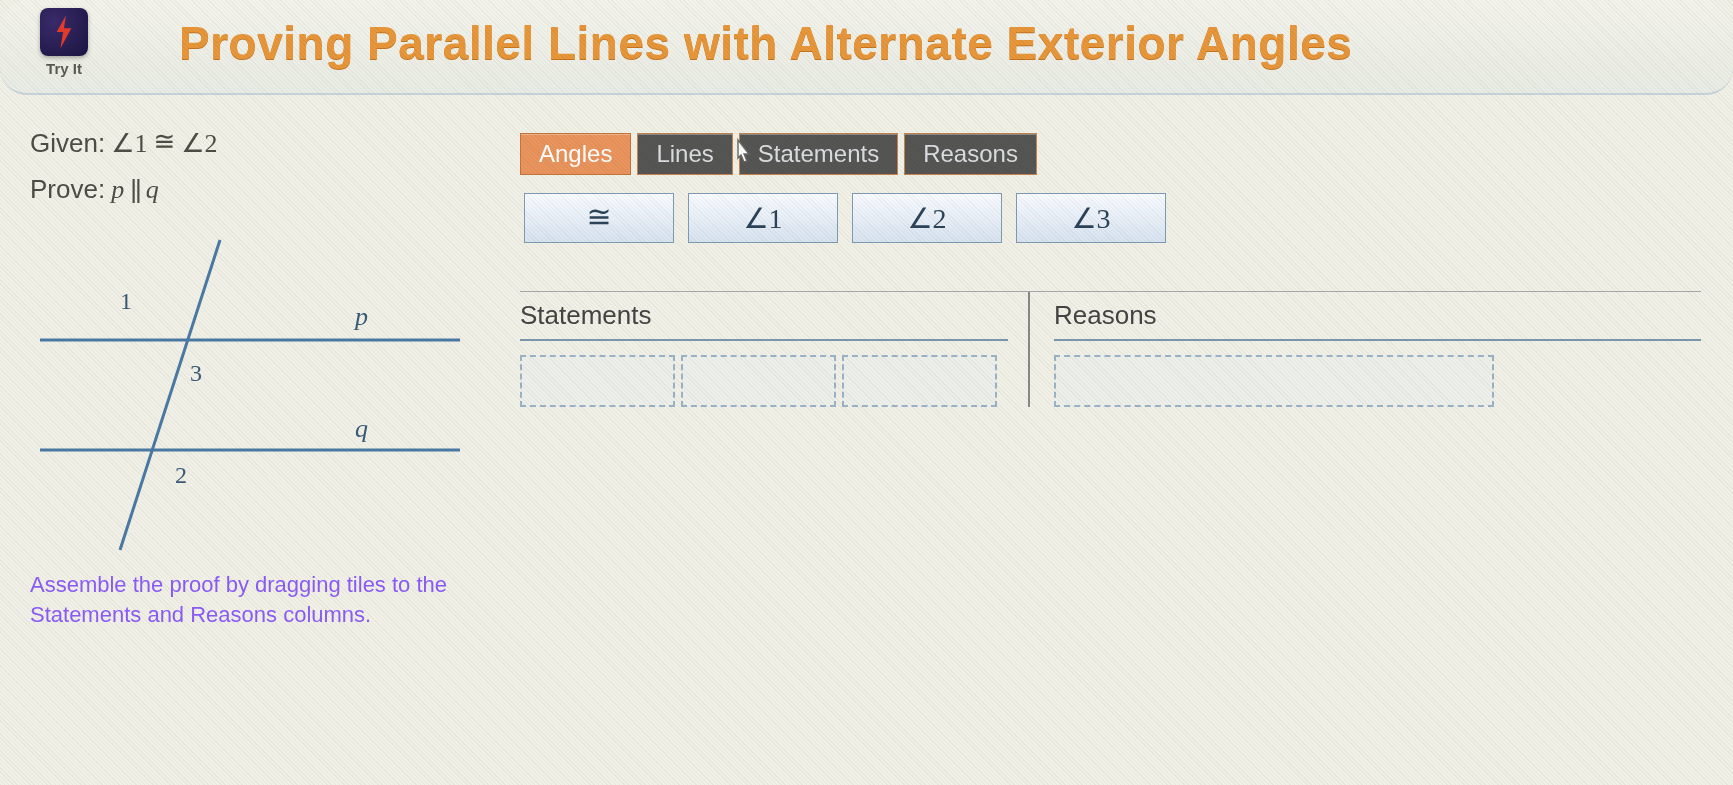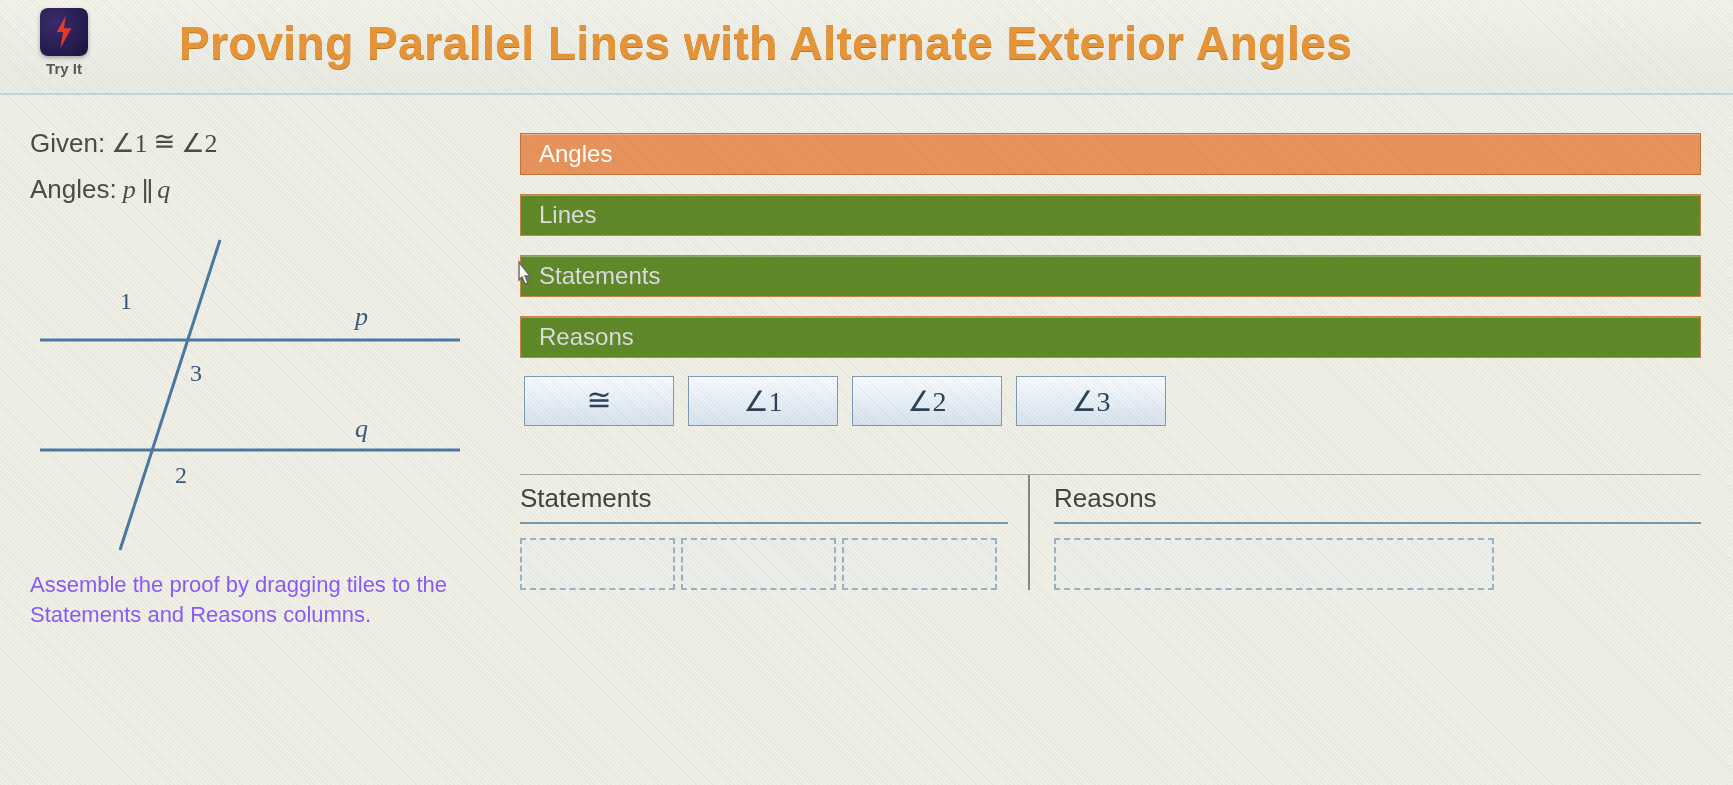--- a/index.html
+++ b/index.html
@@ -13,20 +13,21 @@
   }
   .noise-overlay { position:absolute; inset:0; pointer-events:none; opacity:.04;
     background-image: repeating-linear-gradient(45deg,#000 0,#000 1px,transparent 1px,transparent 3px);
   }
   .header {
     display: flex;
     align-items: center;
     padding: 8px 40px 16px 40px;
     border-bottom: 2px solid #c7d2da;
     background: linear-gradient(#f3f3ea, #e9ece4);
+    border-radius: 27px;
   }
   .try-it-block { display:flex; flex-direction:column; align-items:center; margin-right:60px; }
   .try-it-tile {
     width: 48px; height: 48px; border-radius: 8px;
     background: radial-gradient(circle at 30% 30%, #3a2b6b, #1a1440);
     display:flex; align-items:center; justify-content:center;
     box-shadow: 0 2px 4px rgba(0,0,0,.3);
   }
   .try-it-tile svg { width: 22px; height: 34px; }
   .try-it-label { font-size: 15px; color:#5a5a52; margin-top:4px; font-weight:bold;}
@@ -46,29 +47,29 @@
   .math { font-style: italic; font-family: 'Times New Roman', serif; }
   .angle-sym { font-style:normal; }
   .cong { font-style:normal; position:relative; top:-2px;}
   .parallel { letter-spacing:-2px; font-style:normal;}
   .diagram { position:relative; width:440px; height:330px; margin-top:20px; }
   .diagram svg { position:absolute; top:0; left:0; }
   .diagram .lbl { position:absolute; font-family:'Times New Roman',serif; font-style:italic; font-size:26px; color:#3a5a7a; }
   .diagram .num { font-style:normal; font-size:24px; color:#3a5a7a; }
   .instructions { color:#8b5cf6; font-size:22px; line-height:1.35; margin-top:10px;}
   .right-col { flex:1; padding-top:10px; }
-  .tabs-row { display:flex; gap:19px; margin-bottom:10px;flex-direction:column; }
+  .tabs-row { display:flex; gap:6px; margin-bottom:10px; }
   .tab {
     background:#e8945c;
     color:#fff; font-size:24px; padding:6px 18px;
     border:1px solid #c47438; cursor:pointer;
     box-shadow: inset 0 1px 0 rgba(255,255,255,.3);
     position:relative;
   }
-  .tab.inactive { background:#4d7c0f; color:#d9dbe0; opacity:.88; }
+  .tab.inactive { background:#404040; color:#d9dbe0; opacity:.88; }
   .cursor-icon { position:absolute; width:28px; height:32px; top:2px; left:-12px; }
   .tiles-row { display:flex; gap:14px; padding:8px 4px 20px 4px; }
   .tile {
     width:150px; height:50px; display:flex; align-items:center; justify-content:center;
     background: linear-gradient(#f8fbff, #d7e3ef);
     border:1px solid #7f9ab3;
     font-family:'Times New Roman',serif; font-style:italic; font-size:28px; color:#2c4358;
     cursor:grab;
   }
   .tile .angle-sym{ font-style:normal; }
@@ -104,21 +105,21 @@
 <div class="content">
   <div class="left-col">
     <div class="given-prove">
       <div class="row">
         <span>Given:</span>
         <span class="math"><span class="angle-sym">∠1</span></span>
         <span class="cong">≅</span>
         <span class="math"><span class="angle-sym">∠2</span></span>
       </div>
       <div class="row">
-        <span>Angles:</span>
+        <span>Prove:</span>
         <span class="math">p</span>
         <span class="parallel">||</span>
         <span class="math">q</span>
       </div>
     </div>
 
     <div class="diagram">
       <svg width="440" height="330">
         <line x1="10" y1="110" x2="430" y2="110" stroke="#4a7aa3" stroke-width="3"></line>
         <line x1="10" y1="220" x2="430" y2="220" stroke="#4a7aa3" stroke-width="3"></line>

